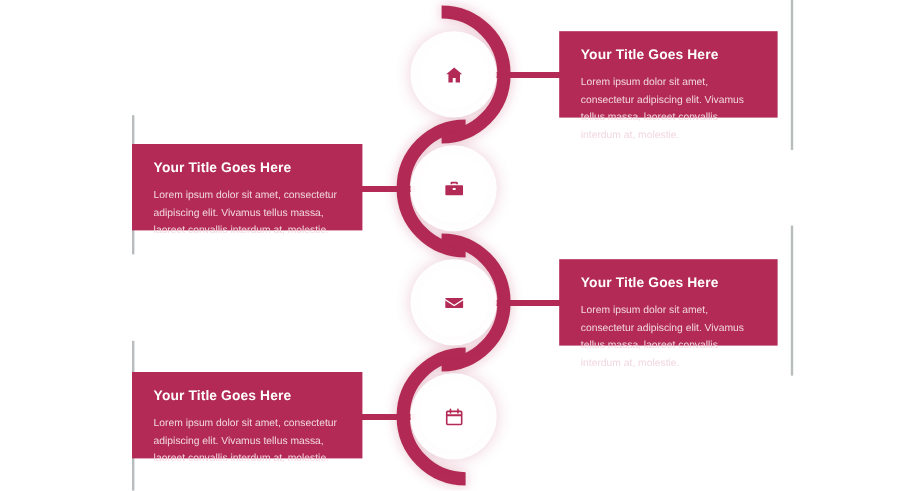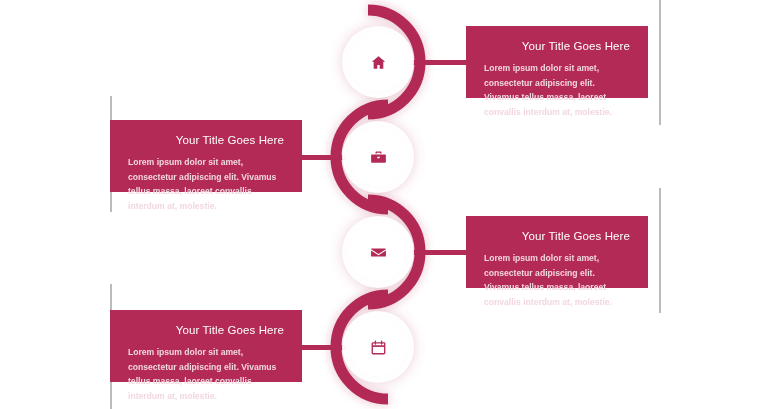--- a/index.html
+++ b/index.html
@@ -18,32 +18,31 @@
   
   .card{
     position:absolute;
     background:#b22a55;
     box-sizing:border-box;
     padding:14px 18px 12px 18px;
   }
   .card .card-title{
     color:#ffffff;
     font-size:11.5px;
-    font-weight:normal;
+    font-weight:bold;
     letter-spacing:.1px;
     margin:0 0 7px 0;
     line-height:1.2;
-    text-align:right;
   }
   .card .card-body{
     color:#f2d7e0;
     font-size:8.6px;
     line-height:1.72;
     margin:0;
-    font-weight:bold;
+    font-weight:normal;
   }
 
   
   .connector{position:absolute;height:5px;background:#b22a55;}
 
   
   .node{
     position:absolute;
     width:58px;height:58px;
     border-radius:50%;

